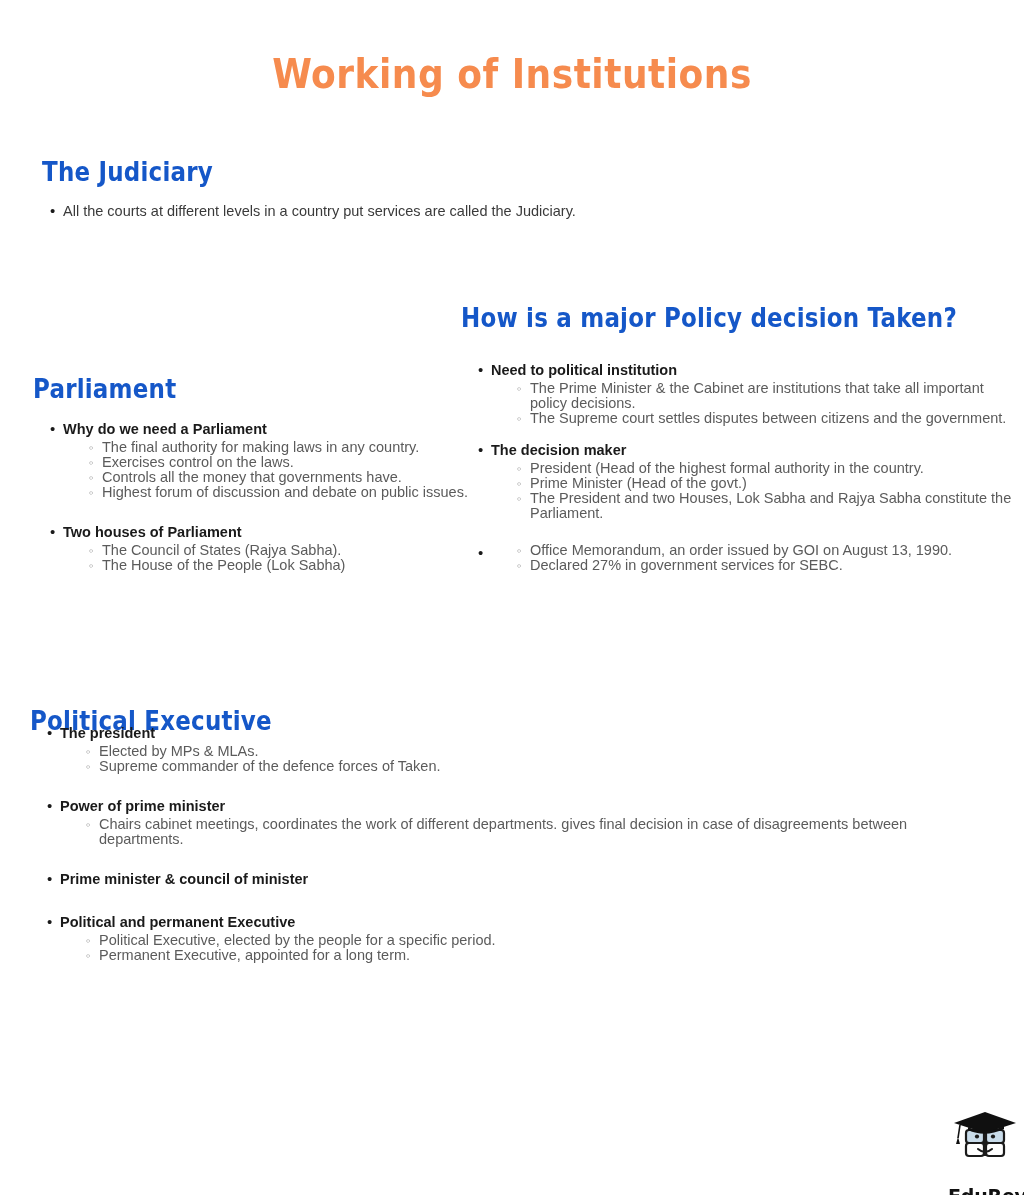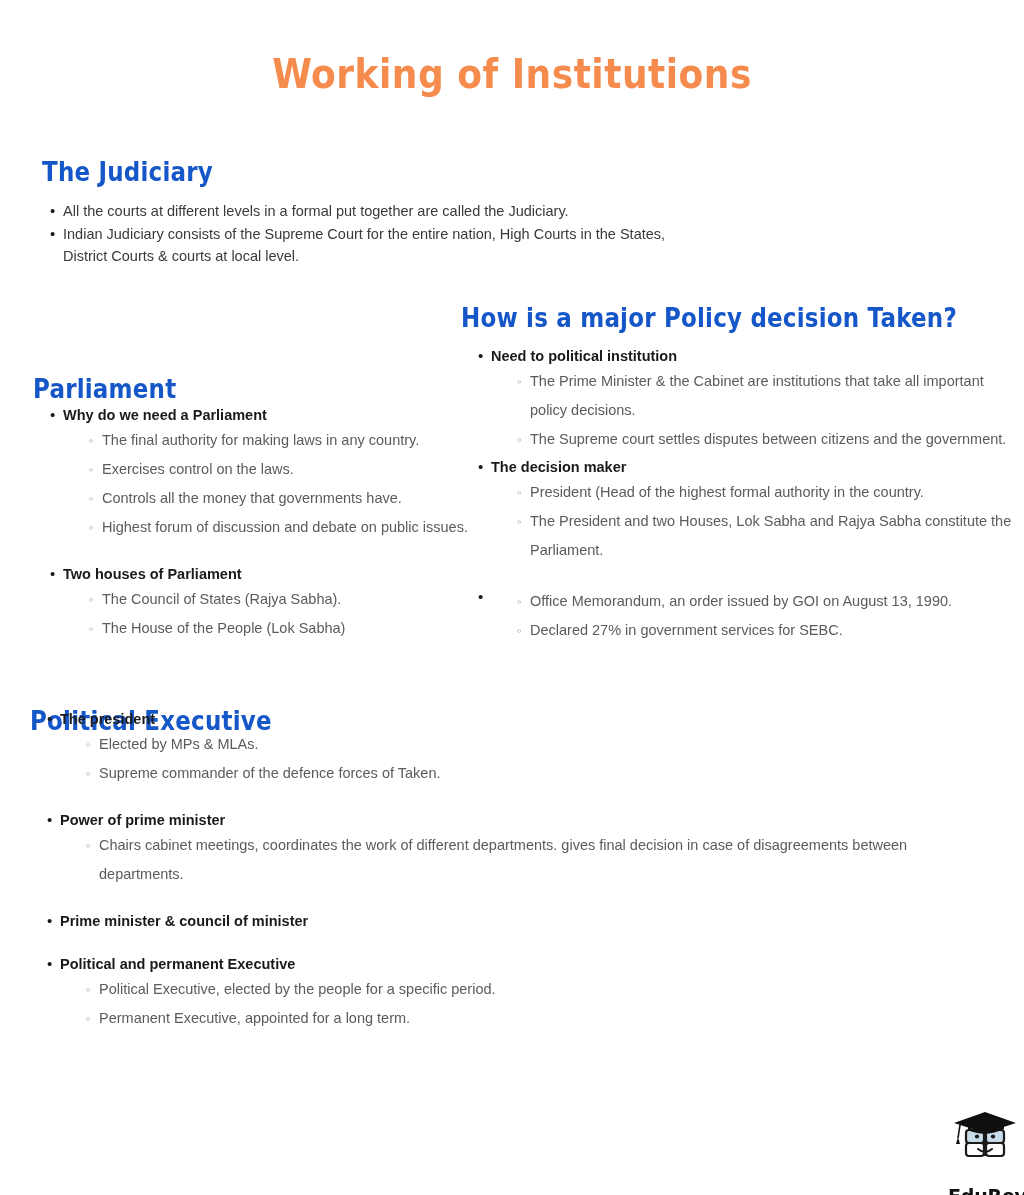--- a/index.html
+++ b/index.html
@@ -66,32 +66,32 @@
     top: -1px;
     color: #1a1a1a;
     font-size: 15px;
     line-height: 21px;
   }
   .l1text {
     font-size: 14.5px;
     line-height: 21px;
     color: #2b2b2b;
   }
-  .l1text.bold { font-weight: bold; color: #1a1a1a; }
+  .l1text.bold { font-weight: bold; color: #1a1a1a; margin-top: 14px; }
 
   ul.lvl2 {
     list-style: none;
     margin: 0;
     padding: 0 0 0 26px;
   }
   ul.lvl2 > li.subitem {
     position: relative;
     padding-left: 13px;
     font-size: 14.5px;
-    line-height: 29px;
+    line-height: 15px;
     color: #5b5b5b;
   }
   ul.lvl2 > li.subitem::before {
     content: "\25E6";
     position: absolute;
     left: 0;
     top: 0;
     color: #9a9a9a;
     font-size: 13px;
   }
@@ -146,22 +146,21 @@
 </style>
 </head>
 <body>
 
 <div class="page-title">Working of Institutions</div>
 
 <div class="sec-head" style="left:42px; top:157px;">The Judiciary</div>
 
 <div class="block" style="left:50px; top:200px; width:640px;">
   <ul class="plain">
-    <li>All the courts at different levels in a formal put together are called the Judiciary.</li>
-    <li>Indian Judiciary consists of the Supreme Court for the entire nation, High Courts in the States, District Courts &amp; courts at local level.</li>
+    <li>All the courts at different levels in a country put services are called the Judiciary.</li>
   </ul>
 </div>
 
 <div class="sec-head" style="left:33px; top:374px;">Parliament</div>
 
 <div class="block" style="left:50px; top:405px; width:420px;">
   <ul class="lvl1">
 
     <li class="item">
       <div class="l1text bold">Why do we need a Parliament</div>
@@ -194,20 +193,21 @@
       <ul class="lvl2">
         <li class="subitem">The Prime Minister &amp; the Cabinet are institutions that take all important policy decisions.</li>
         <li class="subitem">The Supreme court settles disputes between citizens and the government.</li>
       </ul>
     </li>
 
     <li class="item gap-sm">
       <div class="l1text bold">The decision maker</div>
       <ul class="lvl2">
         <li class="subitem">President (Head of the highest formal authority in the country.</li>
+        <li class="subitem">Prime Minister (Head of the govt.)</li>
         <li class="subitem">The President and two Houses, Lok Sabha and Rajya Sabha constitute the Parliament.</li>
       </ul>
     </li>
 
     <li class="item gap-lg">
       <ul class="lvl2">
         <li class="subitem">Office Memorandum, an order issued by GOI on August 13, 1990.</li>
         <li class="subitem">Declared 27% in government services for SEBC.</li>
       </ul>
     </li>

